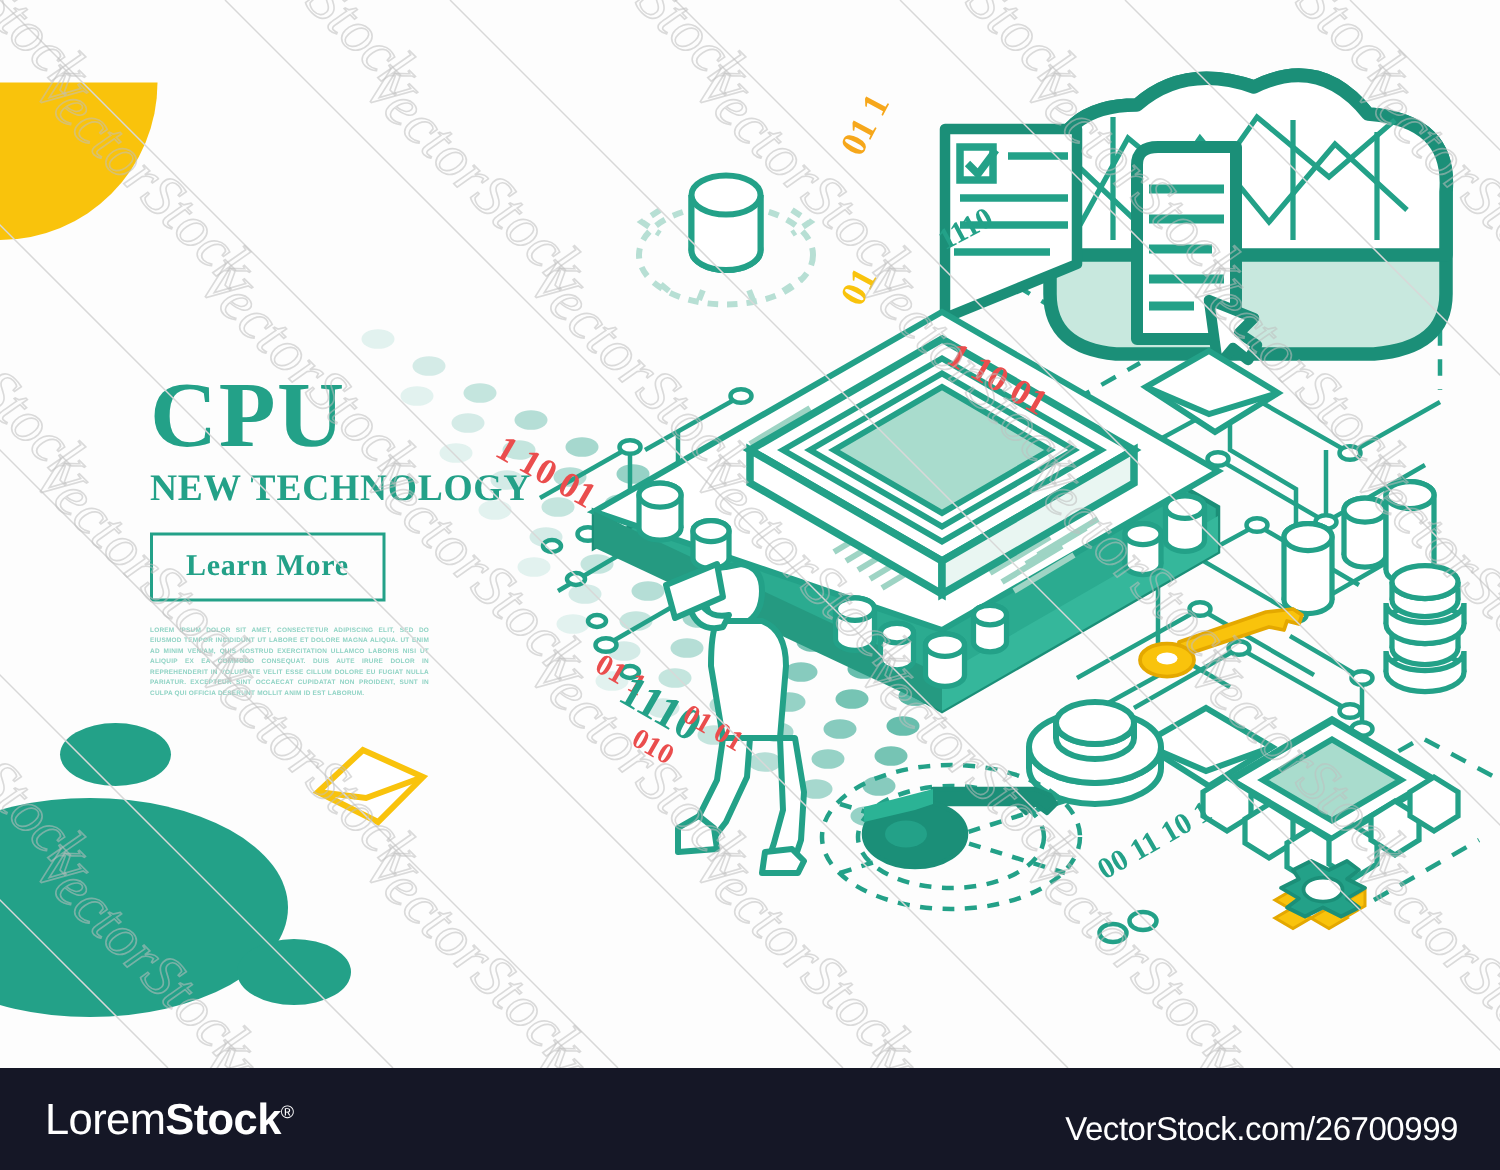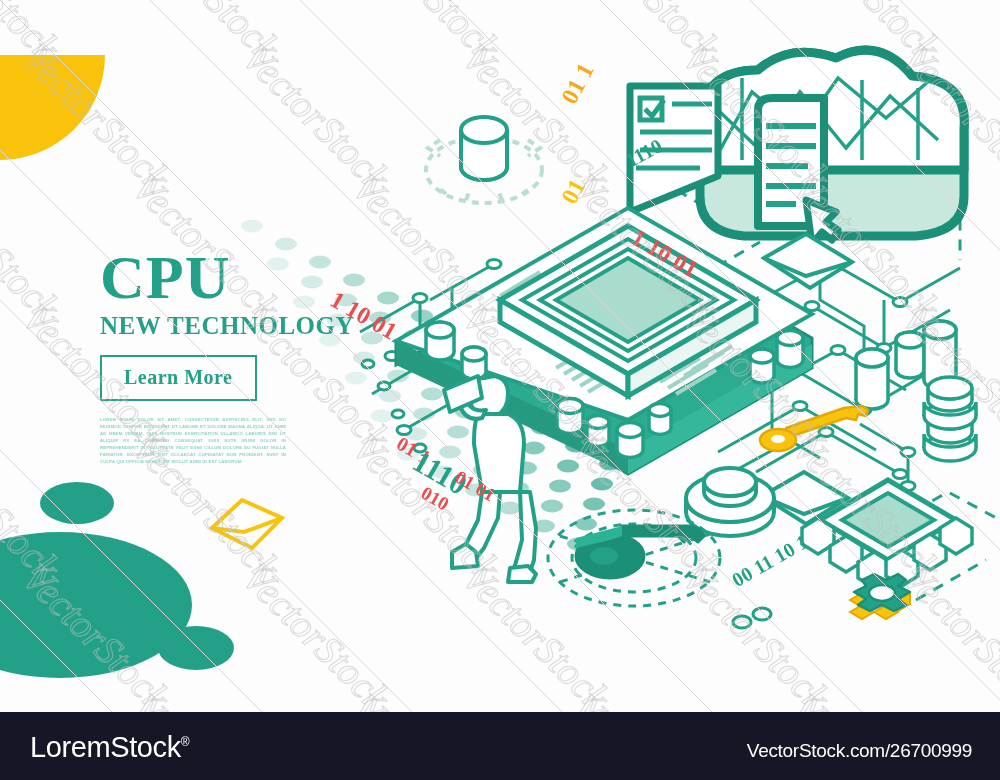--- a/index.html
+++ b/index.html
@@ -17,24 +17,24 @@
        color:#23a188;font-family:"Liberation Serif",serif;font-weight:bold;font-size:20px;
        letter-spacing:0.5px;background:transparent;cursor:pointer;}
   .bodycopy{margin-top:16px;width:186px;color:#8fd3c4;font-family:"Liberation Sans",sans-serif;
             font-size:4.3px;line-height:1.62;text-align:justify;text-transform:uppercase;
             letter-spacing:0.15px;font-weight:bold;}
 
   
   #footer{position:absolute;left:0;top:712px;width:1000px;height:68px;background:#151726;}
   .fs-logo{position:absolute;left:30px;top:19px;color:#ffffff;font-family:"Liberation Sans",sans-serif;
            font-size:29px;letter-spacing:-0.4px;}
-  .fs-logo .lt{font-weight:300;} .fs-logo .bd{font-weight:normal;}
+  .fs-logo .lt{font-weight:300;} .fs-logo .bd{font-weight:bold;}
   .fs-logo .reg{font-size:12px;vertical-align:super;font-weight:normal;}
   .fs-url{position:absolute;right:28px;top:28px;color:#ffffff;font-family:"Liberation Sans",sans-serif;
-          font-size:19px;letter-spacing:-0.3px;}
+          font-size:22px;letter-spacing:-0.3px;}
 
   
   .bin{position:absolute;font-family:"Liberation Serif",serif;font-weight:bold;white-space:nowrap;z-index:30;}
 
   
   #wm{position:absolute;left:0;top:0;width:1000px;height:712px;pointer-events:none;z-index:90;}
   .wmtxt{fill:none;stroke:#bfbfbf;stroke-width:1.1;font-family:"Liberation Serif",serif;
          font-size:40px;font-style:italic;opacity:.55;}
   .wmline{stroke:#d8d8d8;stroke-width:1;}
 </style>

